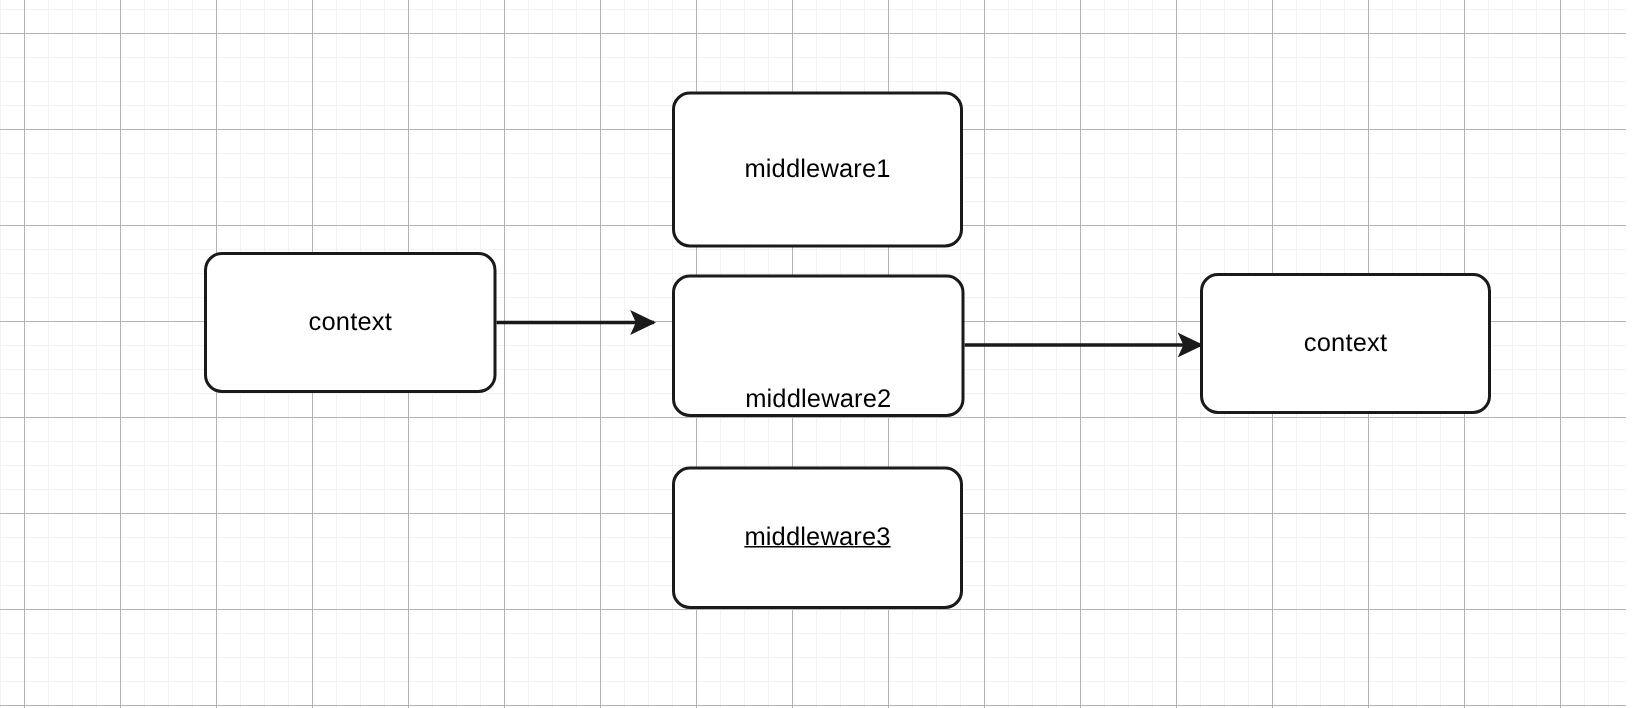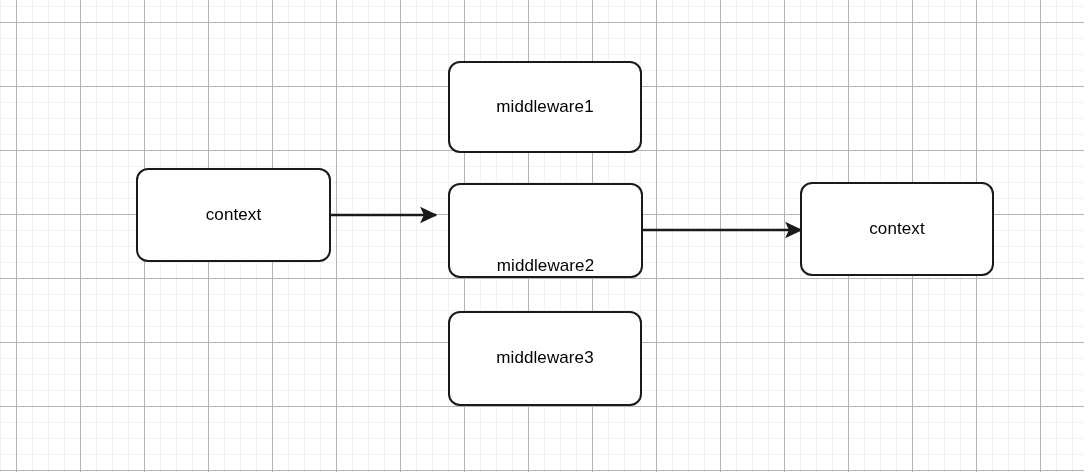--- a/index.html
+++ b/index.html
@@ -58,23 +58,23 @@
   }
   .node-label {
     font-family: "Liberation Sans", sans-serif;
     font-size: 17px;
     color: #000000;
     line-height: 1.2;
     white-space: nowrap;
     letter-spacing: 0.1px;
   }
   #node-context-in  { left: 136px; top: 168px; width: 195px; height: 94px; }
-  #node-middleware1 { left: 448px; top: 61px;  width: 194px; height: 92px; }
+  #node-middleware1 { left: 448px; top: 61px;  width: 194px; height: 104px; }
   #node-middleware2 { left: 448px; top: 183px; width: 195px; height: 95px; align-items: flex-end; }
-  #node-middleware3 { left: 448px; top: 311px; width: 194px; height: 95px; }
+  #node-middleware3 { left: 448px; top: 311px; width: 194px; height: 95px; text-decoration: underline; }
   #node-context-out { left: 800px; top: 182px; width: 194px; height: 94px; }
   svg.edges {
     position: absolute;
     left: 0;
     top: 0;
     width: 1090px;
     height: 472px;
     overflow: visible;
     pointer-events: none;
   }

